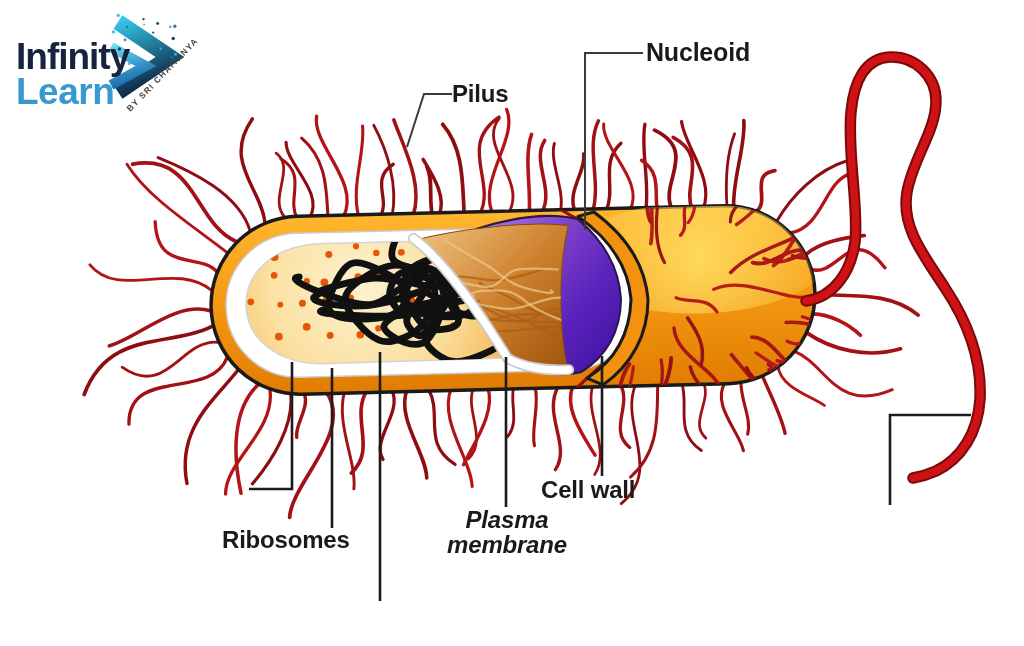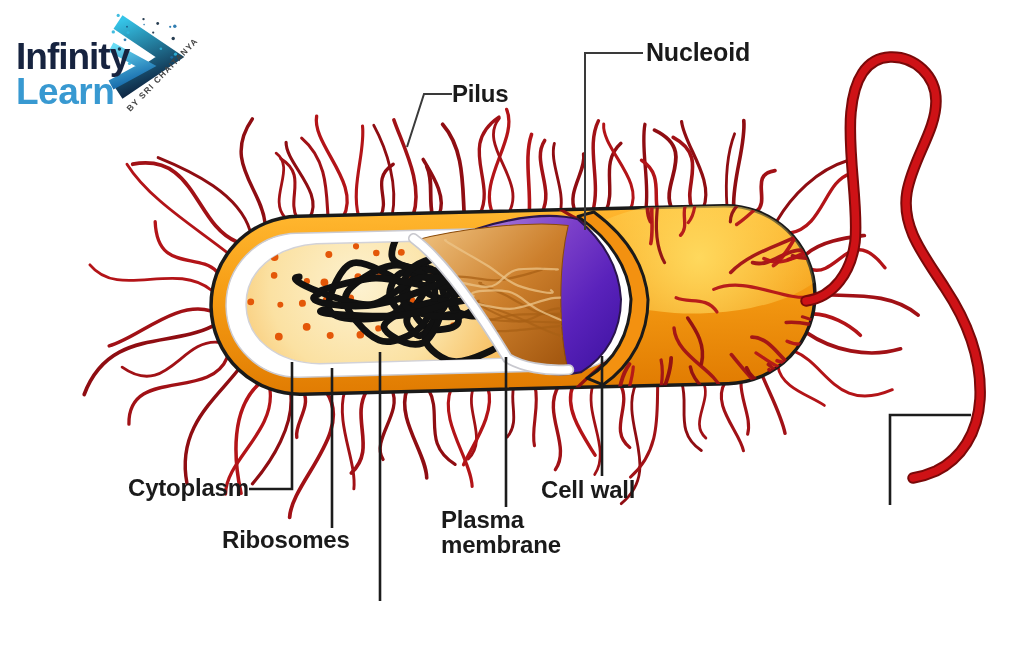--- a/index.html
+++ b/index.html
@@ -3,21 +3,21 @@
 <meta charset="utf-8">
 <style>
   html,body{margin:0;padding:0;background:#fff;}
   #stage{position:relative;width:1024px;height:646px;background:#fff;overflow:hidden;
          font-family:"Liberation Sans",sans-serif;}
   svg{display:block;}
   #cell-art{position:absolute;left:0;top:0;}
   
   .dlabel{position:absolute;font:700 24px/1.05 "Liberation Sans",sans-serif;
           color:var(--label-text,#1a1a1a);letter-spacing:-0.2px;white-space:nowrap;}
-  .dlabel.center{text-align:left;white-space:normal;}
+  .dlabel.center{text-align:center;white-space:normal;font-style:italic;}
   .lline{stroke:var(--label-line,#1c1c1c);stroke-width:2.6;fill:none;}
   .lline.thin{stroke:#3a3a3a;stroke-width:2;}
   
   .body-outline{fill:url(#gradCapsule);stroke:var(--capsule-outline,#1a1a1a);stroke-width:3.5;}
   .wall{fill:var(--cell-wall-white,#ffffff);stroke:#cbcbd2;stroke-width:1.5;}
   .pale{fill:url(#gradPale);stroke:#d2d2d8;stroke-width:1.5;}
   .tan{fill:url(#gradTan);stroke:#8a4a08;stroke-width:1;}
   .purple{fill:url(#gradPurple);stroke:#2a154d;stroke-width:2;}
   .cutband{fill:#f39110;stroke:#1a1a1a;stroke-width:3;stroke-linejoin:round;}
   .rim-under{stroke:#c9c9cf;stroke-width:11;fill:none;stroke-linecap:round;}
@@ -328,21 +328,20 @@
       <path class="lline" d="M332 528 L332 368"></path>
       <path class="lline" d="M380 601 L380 352"></path>
       <path class="lline" d="M506 507 L506 357"></path>
       <path class="lline" d="M602 476 L602 356"></path>
       <path class="lline" d="M890 505 L890 415 L971 415"></path>
     </g>
   </svg>
 
   <div class="dlabel" style="left:452px;top:81px">Pilus</div>
   <div class="dlabel" style="left:646px;top:39px;font-size:25px">Nucleoid</div>
-  <div class="dlabel" style="left:128px;top:475px">Cytoplasm</div>
   <div class="dlabel" style="left:222px;top:527px">Ribosomes</div>
   <div class="dlabel center" style="left:441px;top:507px;width:132px">Plasma membrane</div>
   <div class="dlabel" style="left:541px;top:477px">Cell wall</div>
 
   <div id="logo">
     <svg id="logo-arrow" width="110" height="105" viewBox="0 0 110 105">
       <defs>
         <linearGradient id="gA" x1="0" y1="0" x2="0.3" y2="1">
           <stop offset="0" stop-color="#35c4e8"></stop>
             <stop offset="1" stop-color="#0f2a47"></stop>

